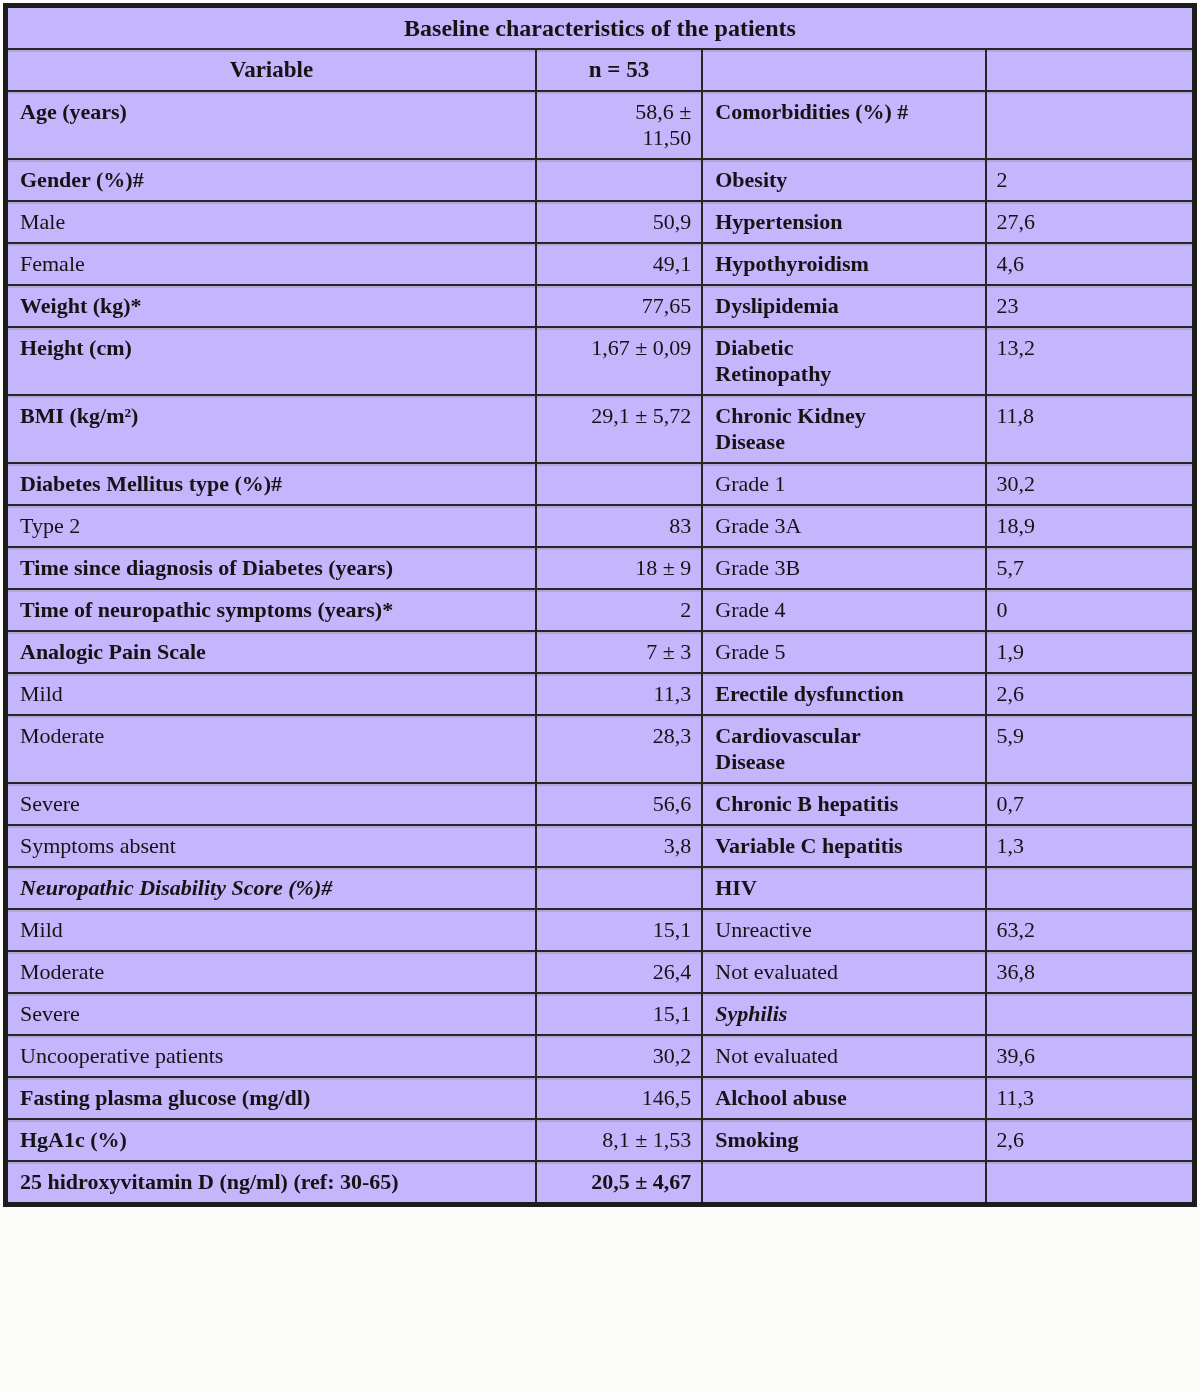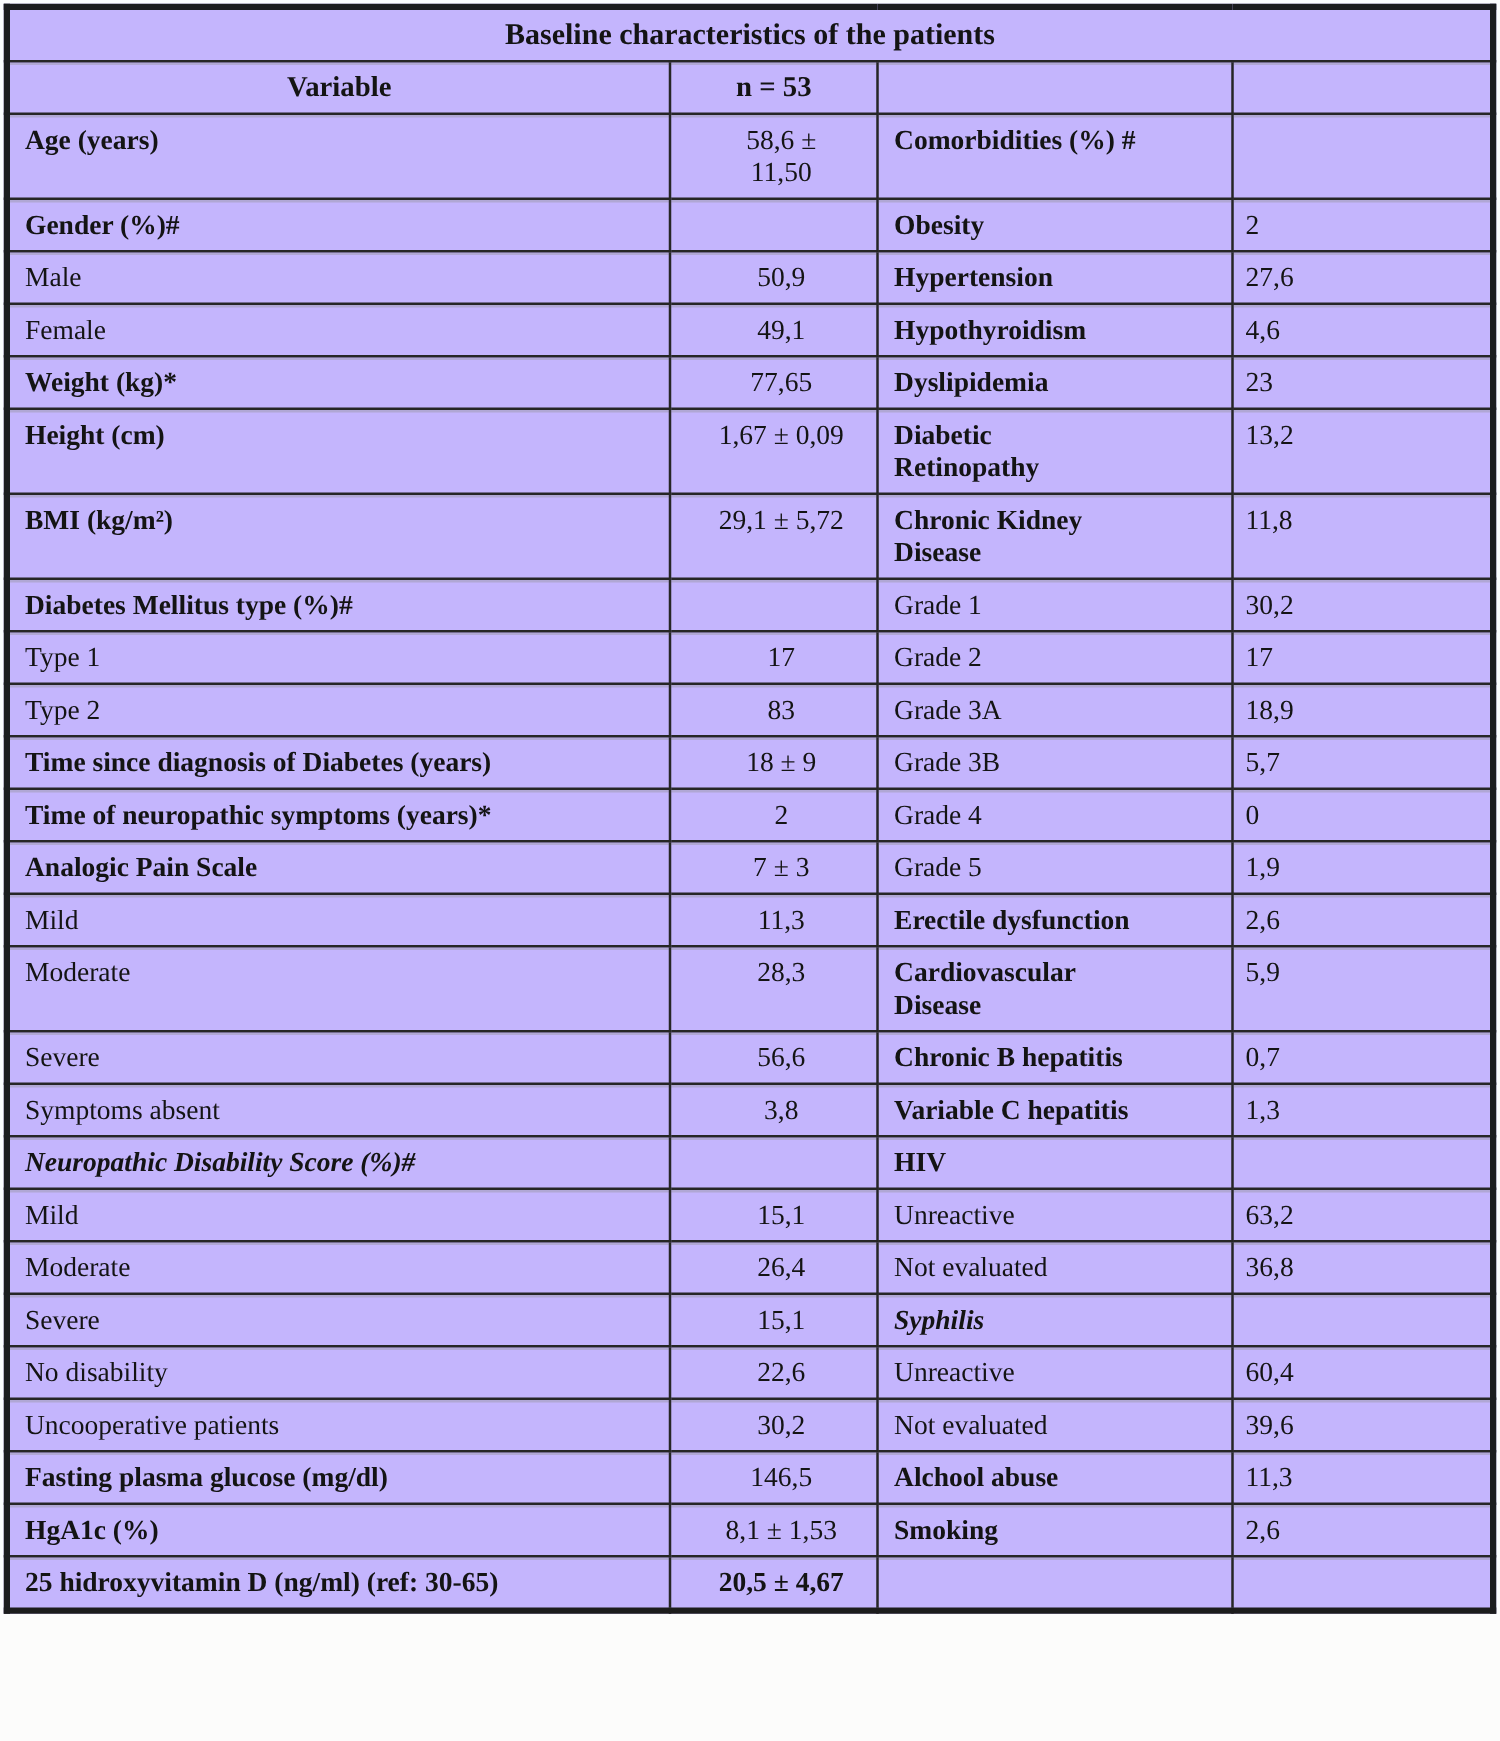--- a/index.html
+++ b/index.html
@@ -42,21 +42,21 @@
     font-size: 24px;
     line-height: 30px;
     padding: 5px 8px;
     box-shadow: none;
   }
   td.hdr {
     text-align: center;
     font-weight: 700;
     font-size: 23px;
   }
-  td.col-val { text-align: center; padding-left: 22px; }
+  td.col-val { text-align: right; padding-left: 22px; }
   td.col-var { text-align: left; padding-left: 12px; }
   td.col-var2 { text-align: left; padding-left: 12px; margin-left: 41px; }
   td.col-val2 { text-align: left; padding-left: 9px; }
   .s-bold { font-weight: 700; }
   .s-regular { font-weight: 400; }
   .s-bold-italic { font-weight: 700; font-style: italic; }
 </style>
 </head>
 <body>
 
@@ -123,26 +123,20 @@
 Disease</td>
           <td class="col-val2 s-regular">11,8</td>
         </tr>
         <tr>
           <td class="col-var s-bold">Diabetes Mellitus type (%)#</td>
           <td class="col-val s-regular"></td>
           <td class="col-var2 s-regular">Grade 1</td>
           <td class="col-val2 s-regular">30,2</td>
         </tr>
         <tr>
-          <td class="col-var s-regular">Type 1</td>
-          <td class="col-val s-regular">17</td>
-          <td class="col-var2 s-regular">Grade 2</td>
-          <td class="col-val2 s-regular">17</td>
-        </tr>
-        <tr>
           <td class="col-var s-regular">Type 2</td>
           <td class="col-val s-regular">83</td>
           <td class="col-var2 s-regular">Grade 3A</td>
           <td class="col-val2 s-regular">18,9</td>
         </tr>
         <tr>
           <td class="col-var s-bold">Time since diagnosis of Diabetes (years)</td>
           <td class="col-val s-regular">18 ± 9</td>
           <td class="col-var2 s-regular">Grade 3B</td>
           <td class="col-val2 s-regular">5,7</td>
@@ -202,26 +196,20 @@
           <td class="col-var2 s-regular">Not evaluated</td>
           <td class="col-val2 s-regular">36,8</td>
         </tr>
         <tr>
           <td class="col-var s-regular">Severe</td>
           <td class="col-val s-regular">15,1</td>
           <td class="col-var2 s-bold-italic">Syphilis</td>
           <td class="col-val2 s-regular"></td>
         </tr>
         <tr>
-          <td class="col-var s-regular">No disability</td>
-          <td class="col-val s-regular">22,6</td>
-          <td class="col-var2 s-regular">Unreactive</td>
-          <td class="col-val2 s-regular">60,4</td>
-        </tr>
-        <tr>
           <td class="col-var s-regular">Uncooperative patients</td>
           <td class="col-val s-regular">30,2</td>
           <td class="col-var2 s-regular">Not evaluated</td>
           <td class="col-val2 s-regular">39,6</td>
         </tr>
         <tr>
           <td class="col-var s-bold">Fasting plasma glucose (mg/dl)</td>
           <td class="col-val s-regular">146,5</td>
           <td class="col-var2 s-bold">Alchool abuse</td>
           <td class="col-val2 s-regular">11,3</td>

